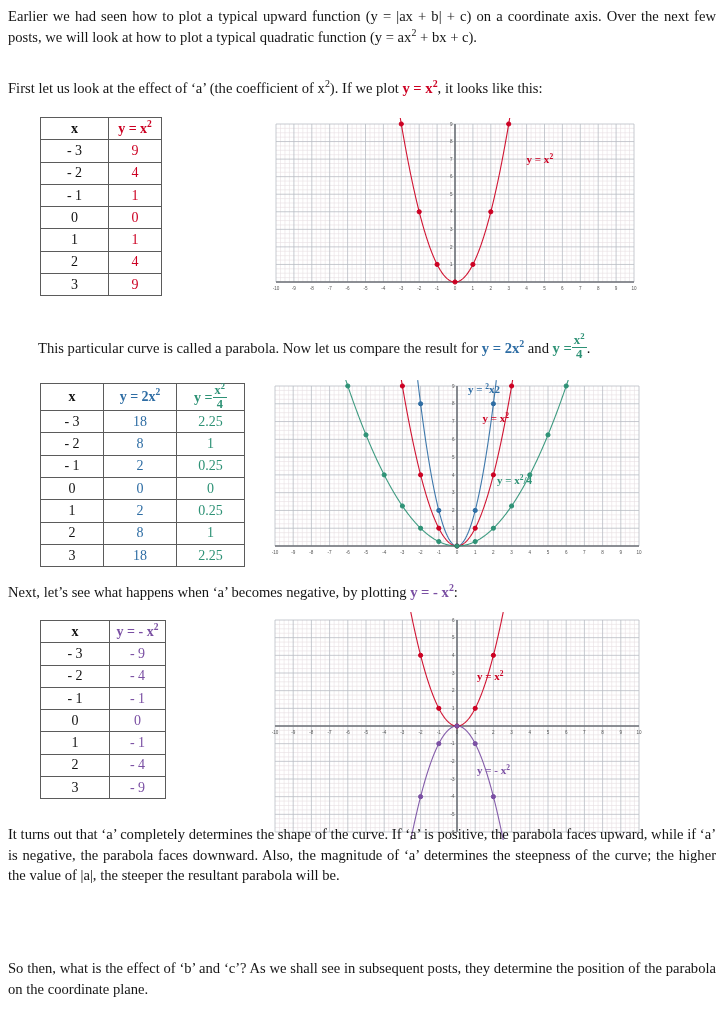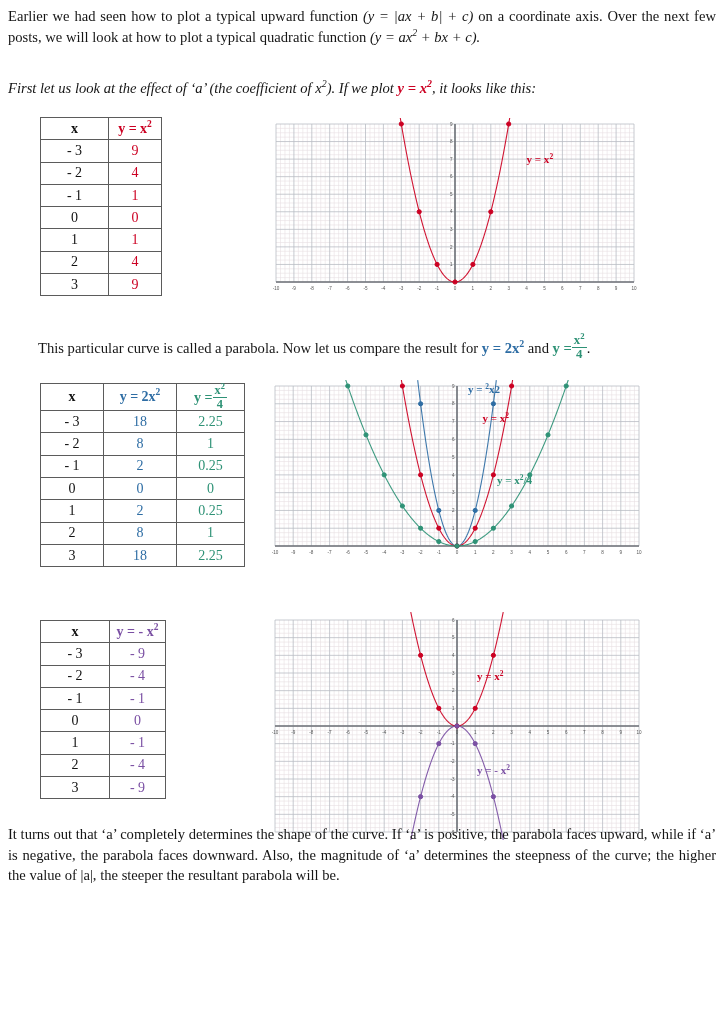--- a/index.html
+++ b/index.html
@@ -17,21 +17,21 @@
 
   p.para {
     margin: 0;
     font-size: 14.6px;
     line-height: 20.5px;
     text-align: justify;
     color: #151515;
   }
   .para-block { position: absolute; left: 8px; width: 708px; }
 
-  .ital { font-style: italic; }
+  .ital { }
   .red  { color: #CC0022; font-weight: bold; }
   .redn { color: #CC0022; }
   .blue { color: #2E6DA4; font-weight: bold; }
   .green{ color: #2E9276; font-weight: bold; }
   .purple { color: #7A4FA3; font-weight: bold; }
   sup { font-size: 0.68em; vertical-align: super; line-height: 0; }
 
   .frac {
     display: inline-block;
     vertical-align: -0.42em;
@@ -69,21 +69,21 @@
 <body>
 
 <div class="page">
 
   <div class="para-block" style="top:6px;">
     <p class="para">
       <span>Earlier we had seen how to plot a typical upward function </span><span class="ital">(y&nbsp;=&nbsp;|ax&nbsp;+&nbsp;b|&nbsp;+&nbsp;c)</span><span> on a coordinate axis. Over the next few posts, we will look at how to plot a typical quadratic function </span><span class="ital">(y&nbsp;=&nbsp;ax<sup>2</sup>&nbsp;+&nbsp;bx&nbsp;+&nbsp;c).</span>
     </p>
   </div>
 
-  <div class="para-block" style="top:78px;font-style:italic;">
+  <div class="para-block" style="top:78px;">
     <p class="para">
       First let us look at the effect of ‘a’ (the coefficient of x<sup>2</sup>). If we plot <span class="red">y = x<sup>2</sup></span>, it looks like this:
     </p>
   </div>
 
   <div class="tbl-wrap" style="left:40px; top:117px;">
     <table class="dt">
       <thead>
         <tr>
           <th class="xcol" style="width:68px;">x</th>
@@ -525,20 +525,25 @@
           <circle cx="264.79999999999995" cy="94.88888888888889" r="2.1" fill="#2E9276" stroke="#2E9276"></circle>
           <circle cx="283" cy="54.88888888888889" r="2.1" fill="#2E9276" stroke="#2E9276"></circle>
           <circle cx="301.2" cy="6" r="2.1" fill="#2E9276" stroke="#2E9276"></circle>
           <text x="202.92000000000002" y="13.111111111111118" fill="#2E6DA4" font-size="11" font-weight="bold" font-family="&quot;Liberation Serif&quot;, serif"><tspan>y = </tspan><tspan baseline-shift="super" font-size="7.48">2</tspan><tspan>x2</tspan></text>
           <text x="217.48000000000002" y="41.55555555555556" fill="#CC0022" font-size="11" font-weight="bold" font-family="&quot;Liberation Serif&quot;, serif"><tspan>y = x</tspan><tspan baseline-shift="super" font-size="7.48">2</tspan><tspan></tspan></text>
           <text x="232.04" y="103.77777777777779" fill="#2E9276" font-size="11" font-weight="bold" font-family="&quot;Liberation Serif&quot;, serif"><tspan>y = x</tspan><tspan baseline-shift="super" font-size="7.48">2</tspan><tspan>/4</tspan></text>
         </g>
       </svg>
   </div>
 
+  <div class="para-block" style="top:582px;">
+    <p class="para">
+      Next, let’s see what happens when ‘a’ becomes negative, by plotting <span class="purple">y = - x<sup>2</sup></span>:
+    </p>
+  </div>
 
   <div class="tbl-wrap" style="left:40px; top:620px;">
     <table class="dt">
       <thead>
         <tr>
           <th class="xcol" style="width:69px;">x</th>
           <th class="purple" style="width:56px;">y = - x<sup>2</sup></th>
         </tr>
       </thead>
       <tbody>
@@ -757,14 +762,19 @@
           <text x="212.01999999999998" y="68.06666666666666" fill="#CC0022" font-size="11" font-weight="bold" font-family="&quot;Liberation Serif&quot;, serif"><tspan>y = x</tspan><tspan baseline-shift="super" font-size="7.48">2</tspan><tspan></tspan></text>
           <text x="212.01999999999998" y="161.7" fill="#7A4FA3" font-size="11" font-weight="bold" font-family="&quot;Liberation Serif&quot;, serif"><tspan>y = - x</tspan><tspan baseline-shift="super" font-size="7.48">2</tspan><tspan></tspan></text>
         </g>
       </svg>
   </div>
 
   <div class="para-block" style="top:824px;">
     <p class="para">It turns out that ‘a’ completely determines the shape of the curve. If ‘a’ is positive, the parabola faces upward, while if ‘a’ is negative, the parabola faces downward. Also, the magnitude of ‘a’ determines the steepness of the curve; the higher the value of |a|, the steeper the resultant parabola will be.</p>
   </div>
 
+  <div class="para-block" style="top:958px;">
+    <p class="para">
+      <span>So then, what is the effect of ‘b’ and ‘c’? As we shall see in subsequent posts, they determine the </span><span class="ital">position</span><span> of the parabola on the coordinate plane.</span>
+    </p>
+  </div>
 
 </div>
 
 </body></html>

